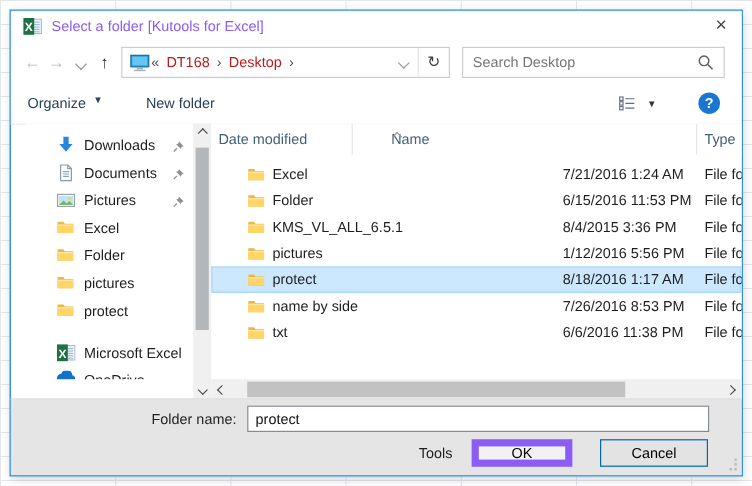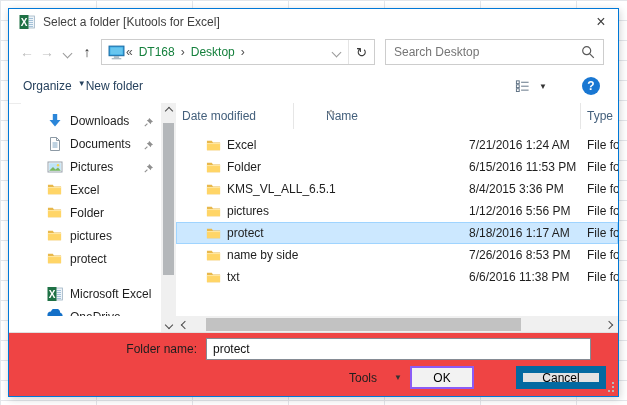--- a/index.html
+++ b/index.html
@@ -17,48 +17,48 @@
     background-size:96px 20px;
   }
   .dialog{
     position:absolute;left:8px;top:8px;width:609px;height:387px;
     border:1px solid #0078d7;background:#fff;
     box-shadow:1px 2px 8px rgba(0,0,0,.18);
   }
   
   .titlebar{position:absolute;left:0;top:0;right:0;height:26px;display:flex;align-items:center;padding-left:10px;background:#fff}
   .app-icon{width:16px;height:16px;flex:none}
-  .title{margin-left:8px;color:#404040}
+  .title{margin-left:8px;color:#8b5cf6}
   .close{position:absolute;right:0;top:0;width:34px;height:26px;display:flex;align-items:center;justify-content:center;font-size:16px;color:#3f3f3f;cursor:default}
   
   .navbar{position:absolute;left:0;top:26px;right:0;height:34px;display:flex;align-items:center;background:#fff;padding-left:8px}
   .nbtn{width:20px;text-align:center;font-size:14px;color:#3c3c3c}
   .dim{color:#bcbcbc}
   .chv{display:inline-block;width:6px;height:6px;border-right:1.4px solid #9a9a9a;border-bottom:1.4px solid #9a9a9a}
   .chv-dn{transform:rotate(45deg)}
   .chv-up{transform:rotate(-135deg)}
   .chv-lf{transform:rotate(135deg)}
   .chv-rt{transform:rotate(-45deg)}
   .chv-dark{border-color:#4b4b4b}
   .chv-sm{width:5px;height:5px}
   .addr{width:272px;height:24px;border:1px solid #cdcdcd;display:flex;align-items:center;background:#fff;margin-left:4px}
-  .addr .crumb{padding:0 5px;color:#15803d}
+  .addr .crumb{padding:0 5px;color:#b91c1c}
   .crumb-sep{color:#4f4f4f;font-size:12px;padding:0 1px}
   .addr-dd{margin-left:auto;padding:0 8px}
   .addr-refresh{width:25px;height:24px;border-left:1px solid #e4e4e4;display:flex;align-items:center;justify-content:center;color:#3c3c3c;font-size:13px}
   .desktop-ic{width:17px;height:15px;margin-left:6px;flex:none}
   .search{flex:1;height:24px;border:1px solid #cdcdcd;margin:0 14px 0 10px;display:flex;align-items:center;background:#fff}
   .search input{border:0;outline:0;flex:1;font:inherit;color:#737373;padding-left:8px;min-width:0;background:transparent}
   .search input::placeholder{color:#757575}
   .search .mag{width:14px;height:14px;margin-right:8px;flex:none}
   
   .toolbar{position:absolute;left:0;top:60px;right:0;height:34px;border-bottom:1px solid #ececec;display:flex;align-items:center;padding:0 14px;background:#fff;color:#27425e}
   .tb-btn{display:flex;gap:6px}
   .tb-dd{font-size:8px;color:#27425e}
-  .nf{}
+  .nf{margin-left:36px}
   .tb-right{margin-left:auto;display:flex;align-items:center;gap:9px}
   .view-ic{width:15px;height:14px}
   .help{width:18px;height:18px;border-radius:50%;background:#1977d2;color:#fff;font-weight:bold;font-size:12px;display:flex;align-items:center;justify-content:center;margin-left:26px;margin-right:4px}
   
   .content{position:absolute;left:12px;top:94px;right:0;height:230px;background:#fff}
   .sidebar{position:absolute;left:0;top:0;width:140px;bottom:17px;overflow:hidden;padding-top:6px;box-sizing:border-box}
   .si{height:23px;display:flex;align-items:center;padding-left:26px;padding-right:7px}
   .si-icon{width:16px;height:16px;margin-right:7px;flex:none}
   .si-icon svg{display:block}
   .si-label{white-space:nowrap}
@@ -79,29 +79,29 @@
   .frow{height:22px;display:flex;align-items:center;position:relative;padding-left:30px}
   .frow.selected{background:#cce8ff;box-shadow:inset 0 0 0 1px #9fd4ff}
   .fr-icon{width:15px;height:14px;margin-right:6px;flex:none}
   .fr-icon svg{display:block}
   .fr-date{position:absolute;left:293px;white-space:nowrap}
   .fr-type{position:absolute;left:411px;white-space:nowrap}
   .hscroll{position:absolute;left:155px;right:0;bottom:0;height:17px;background:#f0f0f0}
   .hs-arrow{position:absolute;top:0;width:16px;height:17px;display:flex;align-items:center;justify-content:center}
   .hthumb{position:absolute;left:30px;width:315px;top:2px;height:13px;background:#c2c2c2}
   
-  .footer{position:absolute;left:0;right:0;bottom:0;height:63px;background:#ef4444;border-top:1px solid #e0e0e0}
+  .footer{position:absolute;left:0;right:0;bottom:0;height:63px;background:#e5e5e5;border-top:1px solid #e0e0e0}
   .fn-row{position:absolute;left:0;right:27px;top:5px;height:22px;display:flex;align-items:center}
   .fn-label{width:197px;text-align:right;padding-right:9px;box-sizing:border-box;color:#1e1e1e}
   .fn-input{flex:1;height:22px;box-sizing:border-box;border:1px solid #858b94;background:#fff;font:inherit;padding:0 6px;outline:none;color:#111}
   .tools{position:absolute;left:340px;top:33px;height:23px;display:flex;align-items:center;gap:17px;color:#1e1e1e}
   .tools .dd{font-size:8px;color:#333}
   .btn{position:absolute;top:33px;height:23px;box-sizing:border-box;display:flex;align-items:center;justify-content:center;font:inherit}
-  .btn-ok{left:401px;width:64px;background:#f2f2f2;border:2px solid #8b5cf6}
-  .btn-cancel{left:507px;width:90px;background:#e3e3e3;border:7px solid #0369a1}
+  .btn-ok{left:384px;width:84px;background:#f2f2f2;border:6px solid #8b5cf6}
+  .btn-cancel{left:491px;width:90px;background:#e3e3e3;border:1px solid #0369a1}
   .grip{position:absolute;right:3px;bottom:3px;width:11px;height:11px}
 </style>
 </head>
 <body>
 
 <div class="grid-bg"></div>
 
 <div class="dialog">
 
   <div class="titlebar">

